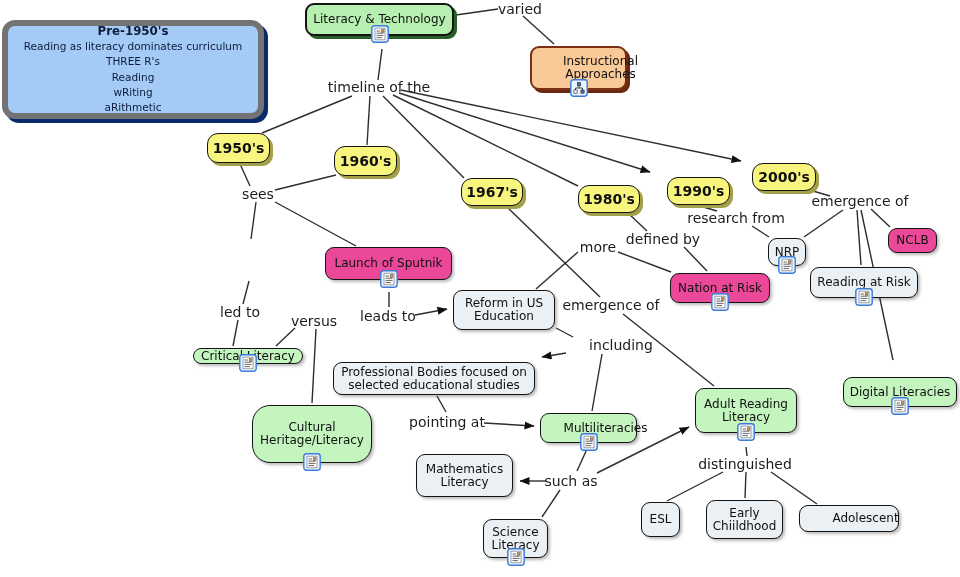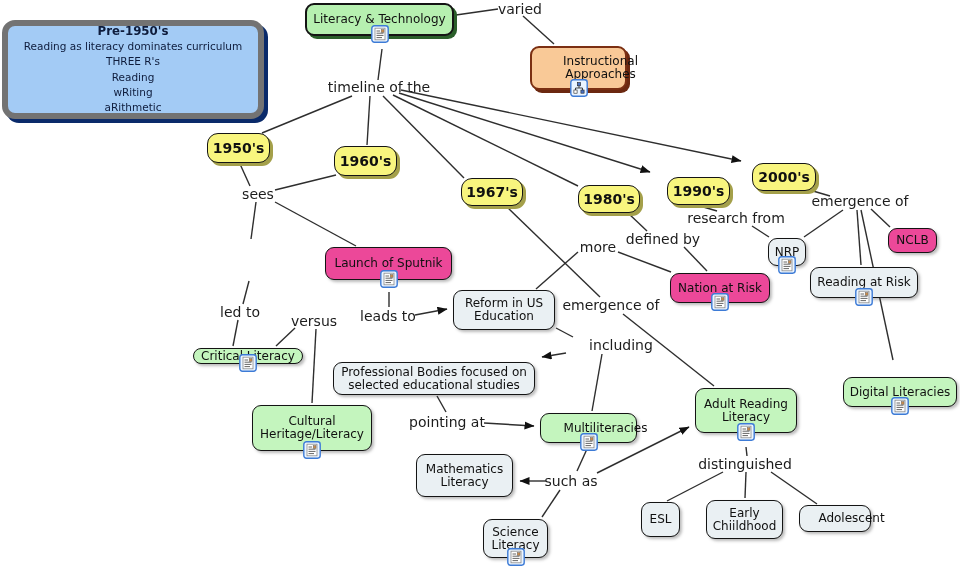--- a/index.html
+++ b/index.html
@@ -191,21 +191,21 @@
       </div>
       <span class="res-icon">
         <svg width="18" height="18" viewBox="0 0 18 18">
           <rect x="0.8" y="0.8" width="16.4" height="16.4" rx="2.6" fill="#EAF4FF" stroke="#3D7BD6" stroke-width="1.4"></rect>
           <rect x="4" y="3.2" width="10" height="11.6" fill="#FFFFFF" stroke="#8A8A8A" stroke-width="0.8"></rect>
           <rect x="10.2" y="4.6" width="2.8" height="2.8" fill="#C98B4B" stroke="#666" stroke-width="0.5"></rect>
           <path d="M5.5 6 H9 M5.5 8.2 H12.5 M5.5 10.4 H12.5 M5.5 12.6 H11" stroke="#555" stroke-width="0.9" fill="none"></path>
         </svg>
       </span>
     </div>
-    <div class="node n-green" style="left: 252px; top: 405px; width: 120px; height: 46px;">
+    <div class="node n-green" style="left: 252px; top: 405px; width: 120px; height: 58px; border-radius: 18px;">
       <div class="nl">
         <span class="ln">Cultural</span>
         <span class="ln">Heritage/Literacy</span>
       </div>
       <span class="res-icon">
         <svg width="18" height="18" viewBox="0 0 18 18">
           <rect x="0.8" y="0.8" width="16.4" height="16.4" rx="2.6" fill="#EAF4FF" stroke="#3D7BD6" stroke-width="1.4"></rect>
           <rect x="4" y="3.2" width="10" height="11.6" fill="#FFFFFF" stroke="#8A8A8A" stroke-width="0.8"></rect>
           <rect x="10.2" y="4.6" width="2.8" height="2.8" fill="#C98B4B" stroke="#666" stroke-width="0.5"></rect>
           <path d="M5.5 6 H9 M5.5 8.2 H12.5 M5.5 10.4 H12.5 M5.5 12.6 H11" stroke="#555" stroke-width="0.9" fill="none"></path>
@@ -326,18 +326,18 @@
       <div class="nl">
         <span class="ln">ESL</span>
       </div>
     </div>
     <div class="node n-gray" style="left: 706px; top: 500px; width: 77px; height: 39px;">
       <div class="nl">
         <span class="ln">Early</span>
         <span class="ln">Chiildhood</span>
       </div>
     </div>
-    <div class="node n-gray" style="left: 799px; top: 505px; width: 72px; height: 27px; padding-left: 33px;">
+    <div class="node n-gray" style="left: 799px; top: 505px; width: 100px; height: 27px; padding-left: 33px;">
       <div class="nl">
         <span class="ln">Adolescent</span>
       </div>
     </div>
   </div>
 
 </body></html>

